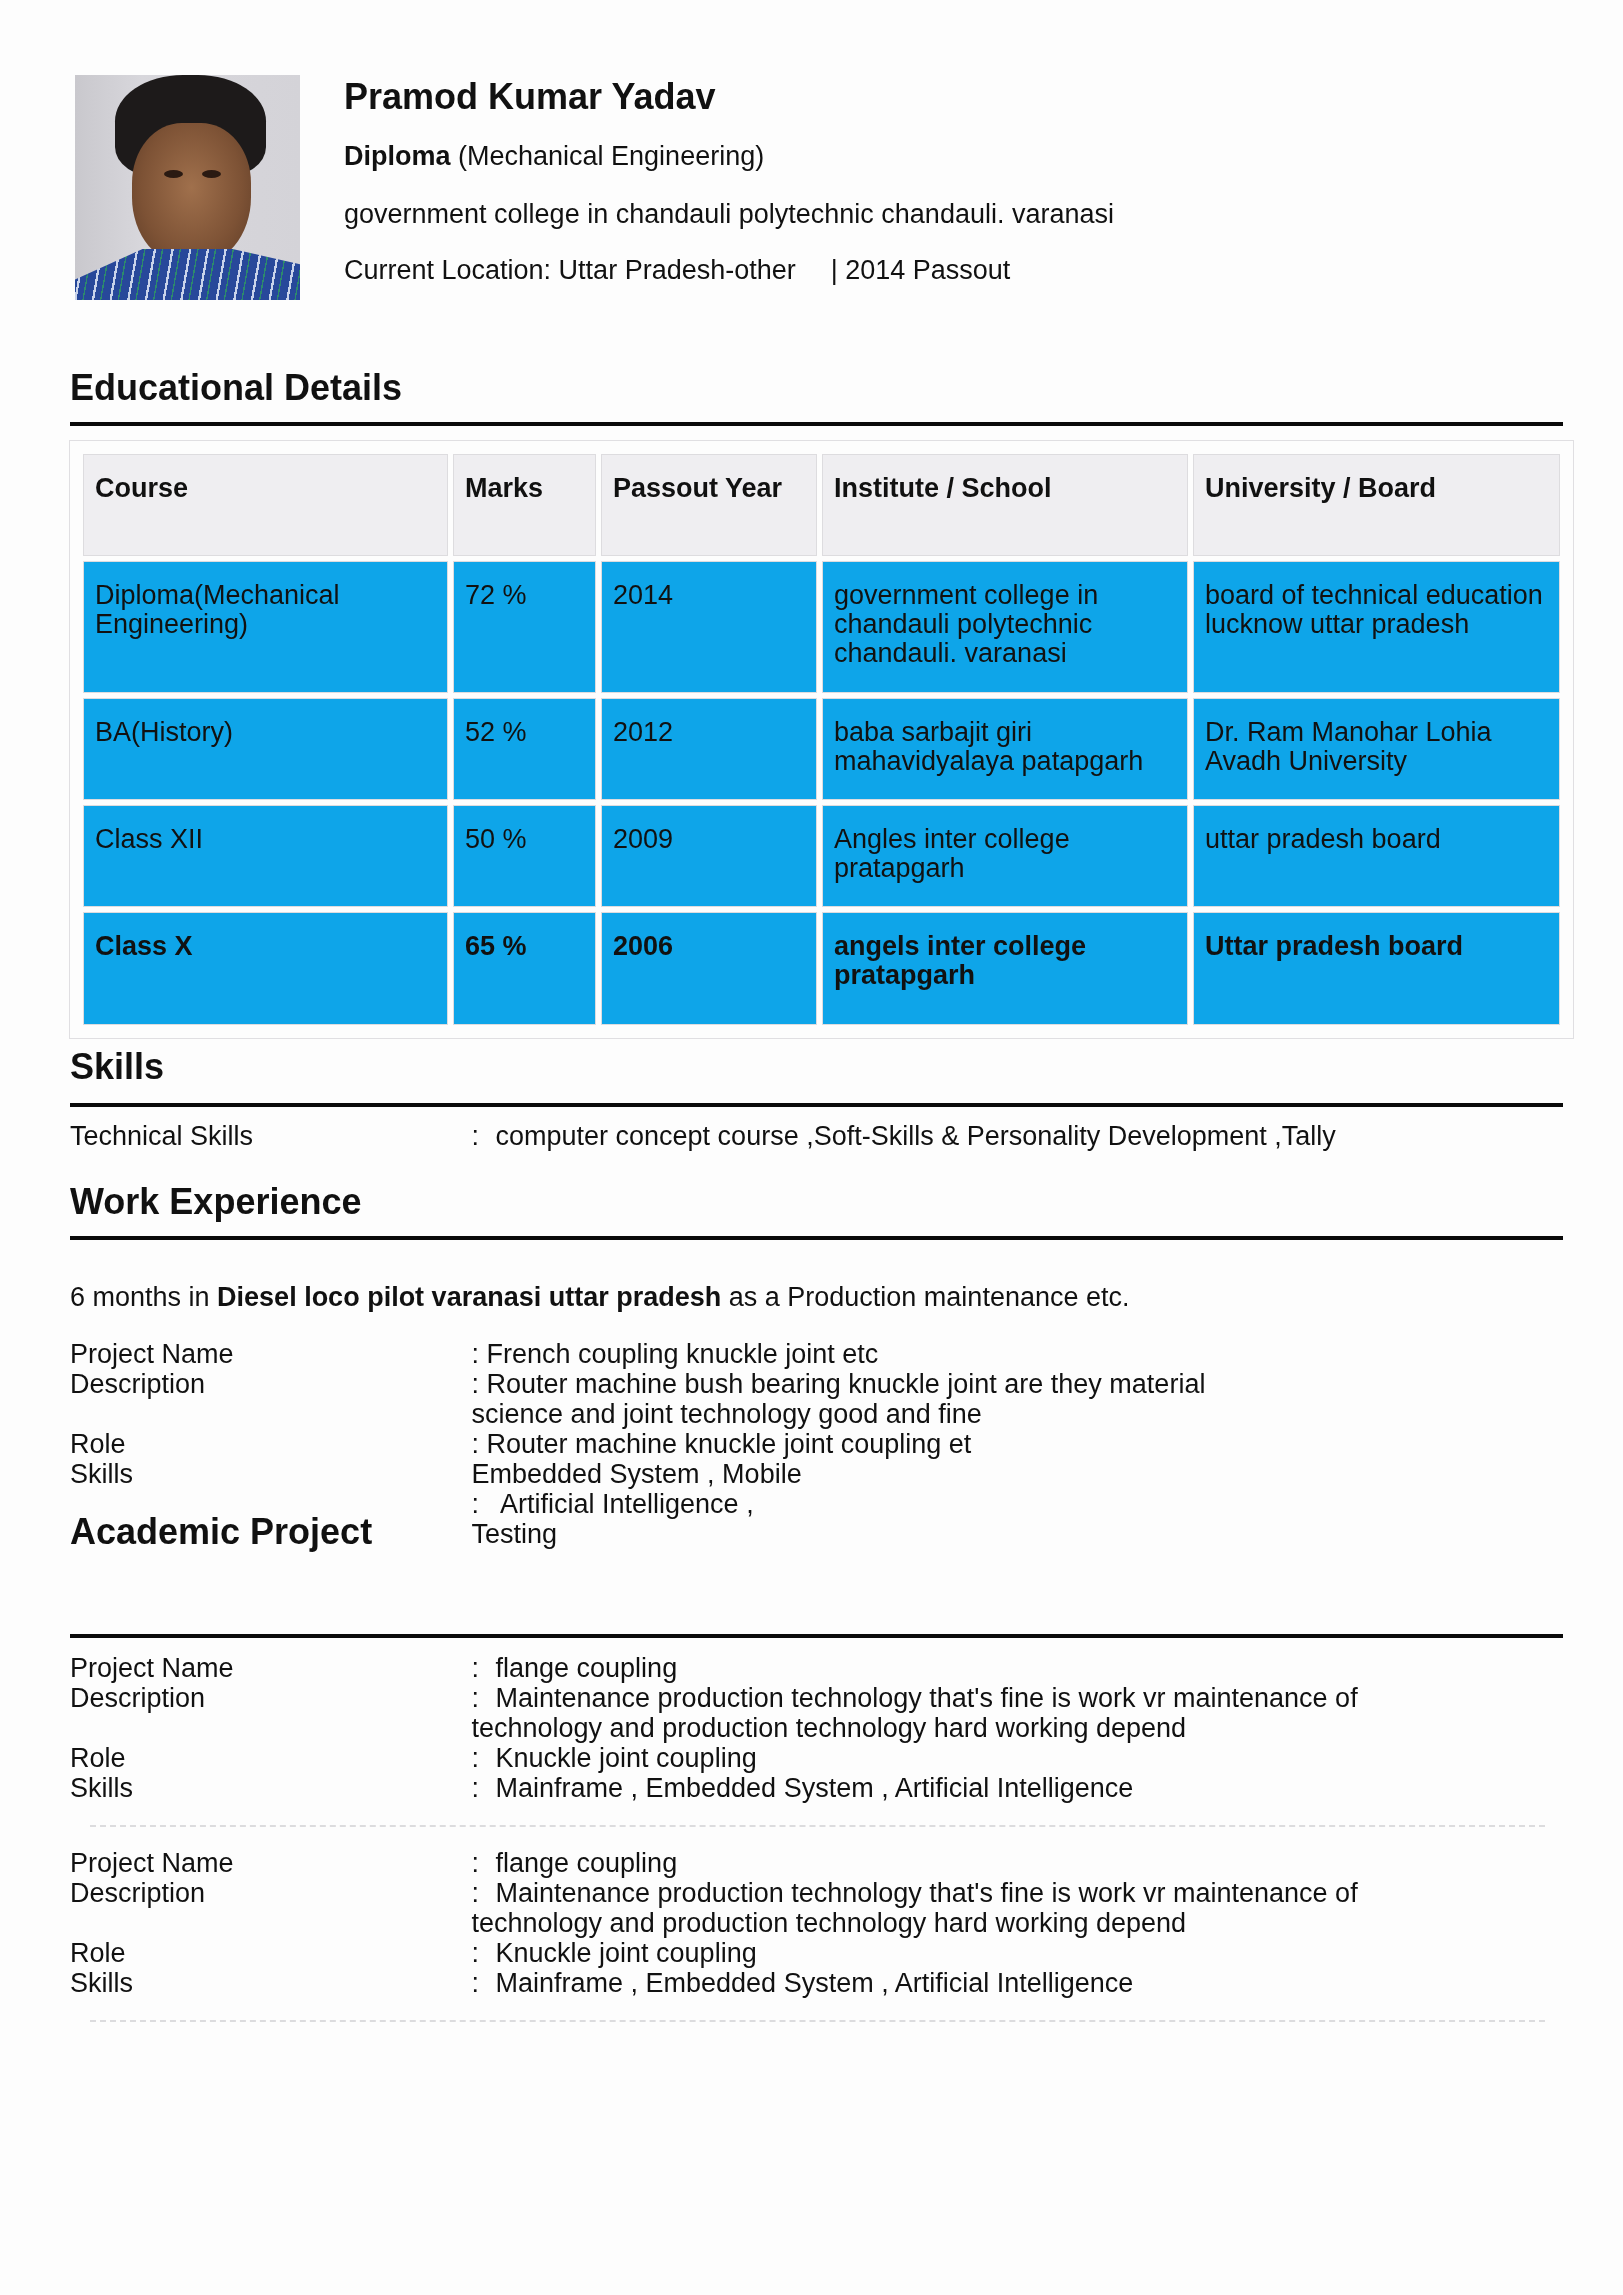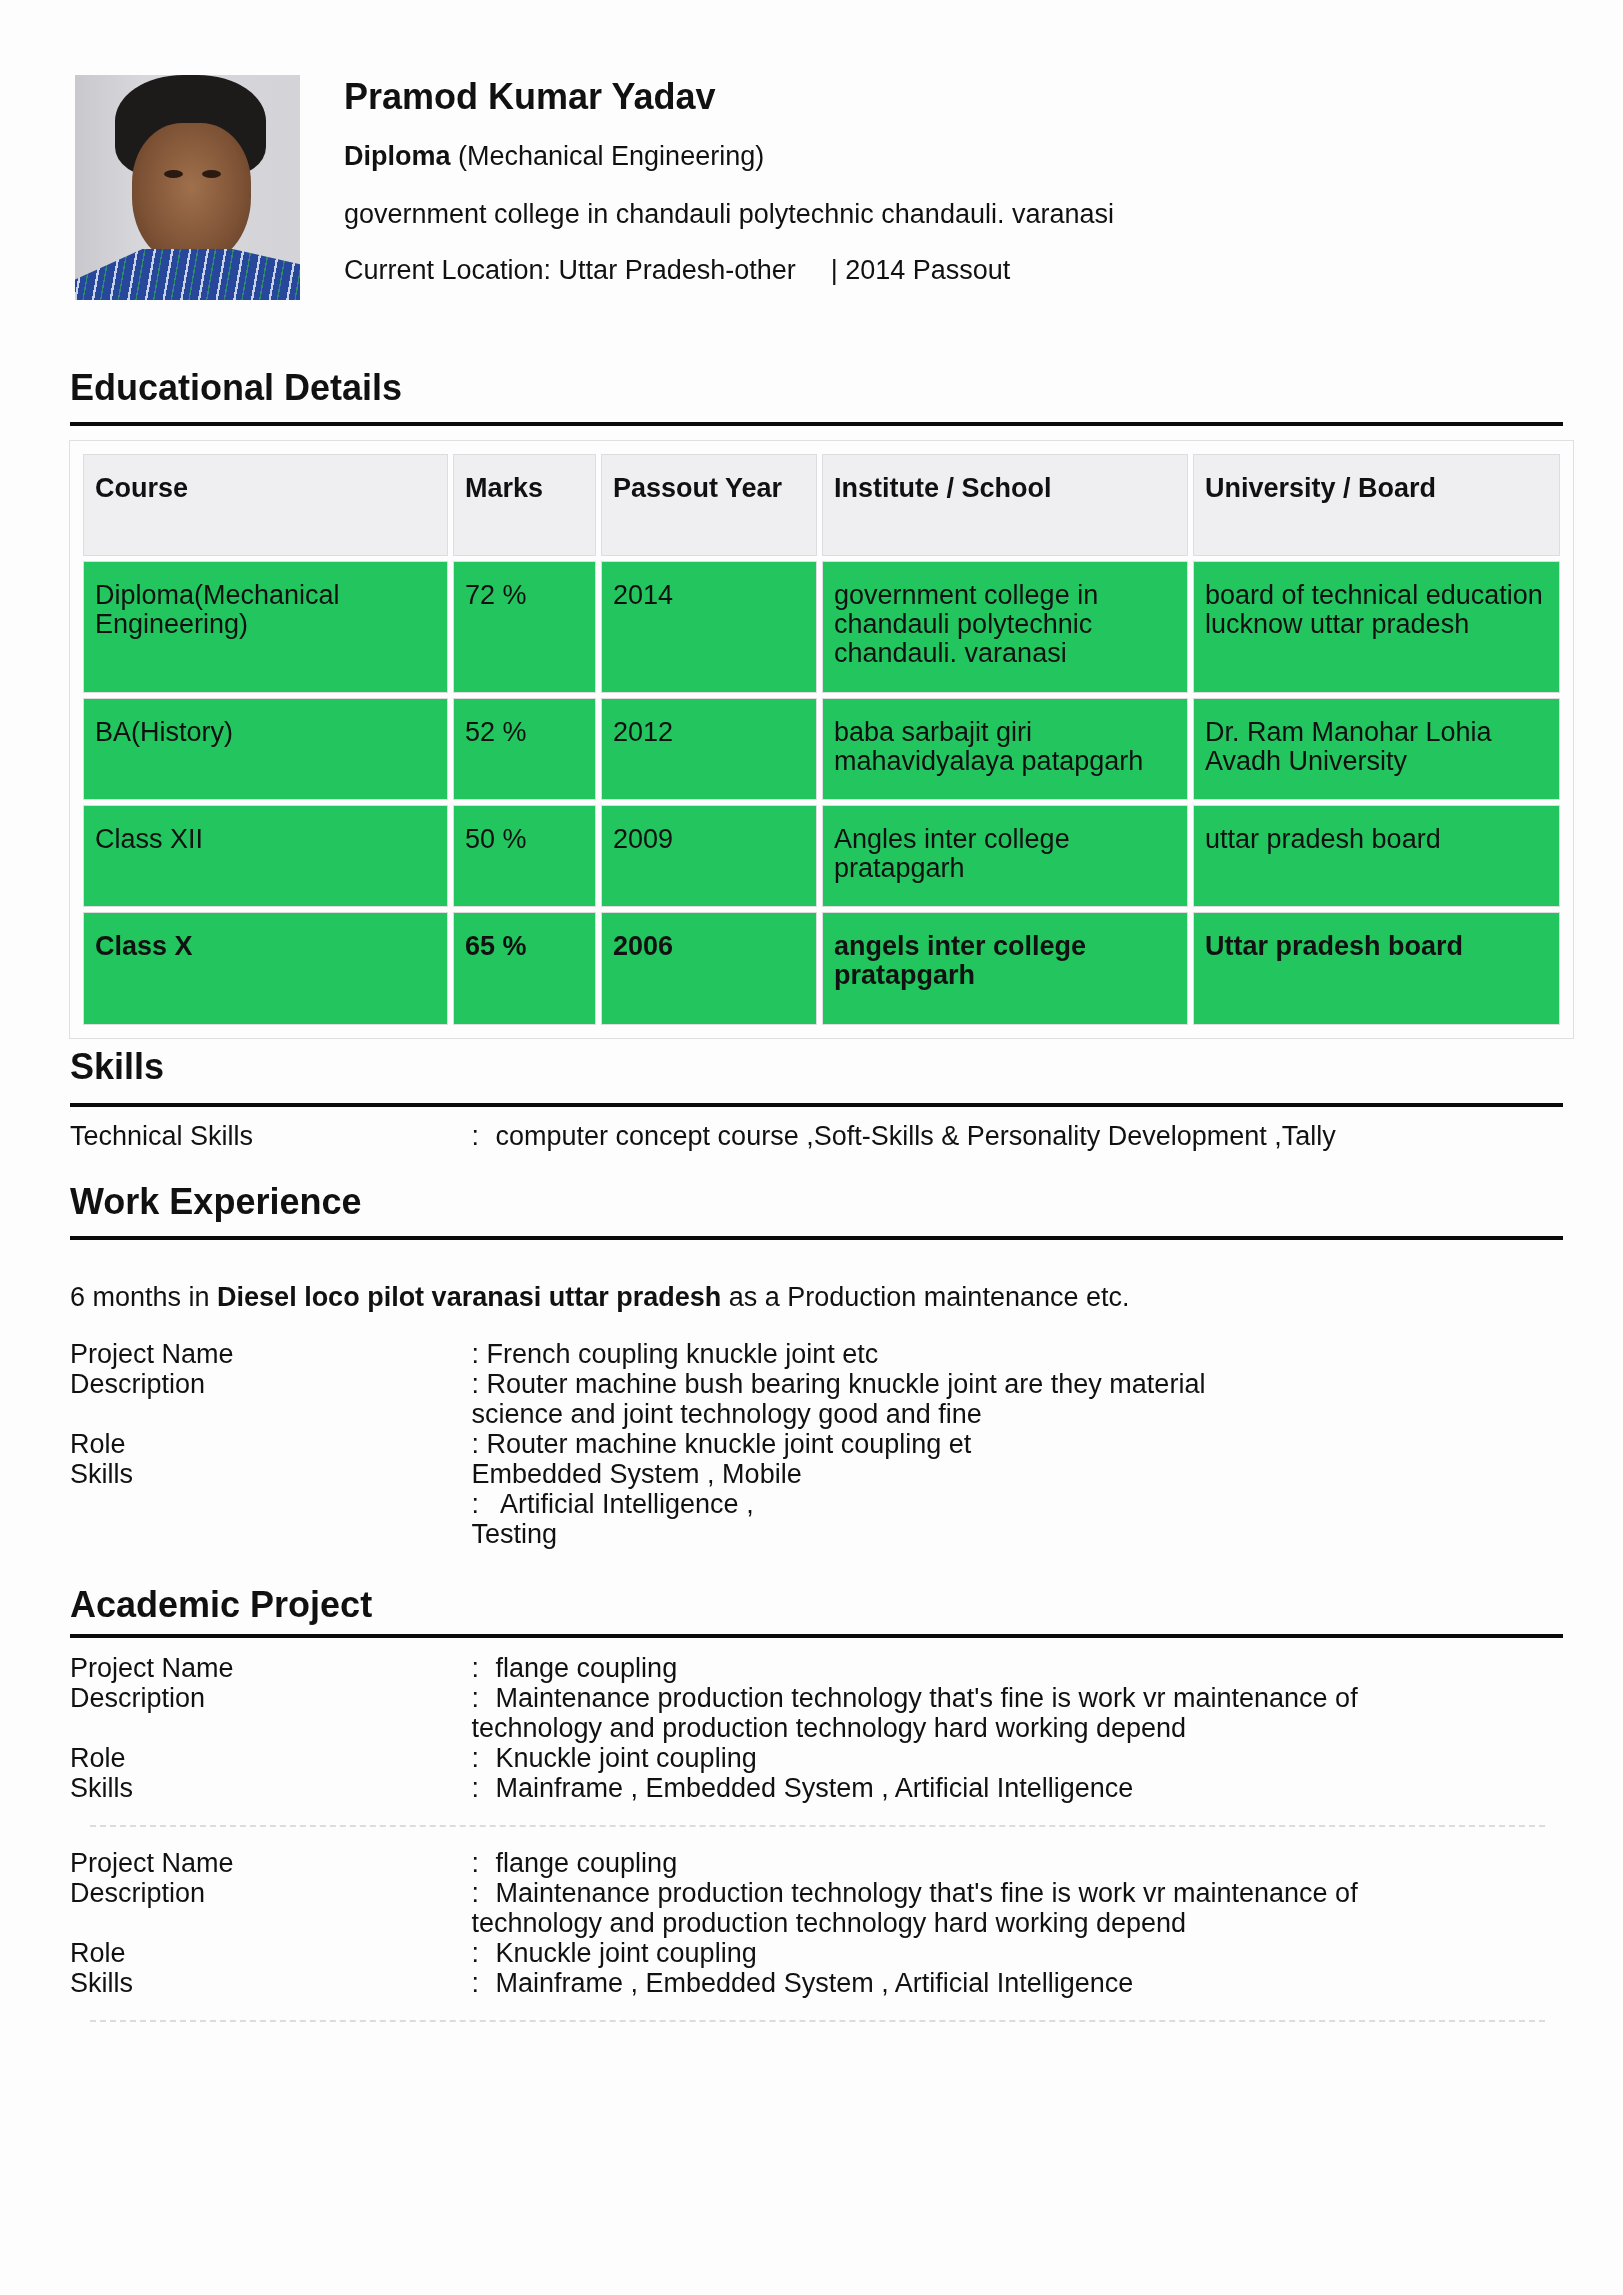--- a/index.html
+++ b/index.html
@@ -30,21 +30,21 @@
   
   .edu {
     left:69px; top:440px; width:1493px; border:1.6px solid #e0dfe2; border-spacing:5.5px; border-collapse:separate;
     padding:8px; table-layout:fixed; font-size:27px;
   }
   .edu td, .edu th {
     border:1.6px solid #dddcdf; vertical-align:top; text-align:left; padding:19px 11px 8px 11px;
     line-height:29px; font-weight:normal;
   }
   .edu th { background:#efeef1; font-weight:bold; height:73px; }
-  .edu td { background:#22c55e; }
+  .edu td { background:#0ea5e9; }
   .edu tr.r1 td { height:103px; }
   .edu tr.r2 td, .edu tr.r3 td { height:73px; }
   .edu tr.r4 td { height:84px;font-weight:bold; }
 
   
   .kv { left:70px; width:1474px; font-size:27px; line-height:30px; }
   .kv .row { display:flex; }
   .kv .k { width:411px; flex:none; white-space:nowrap; }
   .kv .v { flex:1; margin-left:-9.5px; }
   .kv .colon { display:inline-block; width:24px; }
@@ -155,21 +155,21 @@
   <div class="row">
     <span class="k">Skills</span>
     <span class="v">
       <span style="display:block">Embedded System , Mobile</span>
       <span style="display:block;white-space:pre">:   Artificial Intelligence ,</span>
       <span style="display:block">Testing</span>
     </span>
   </div>
 </div>
 
-<div class="abs sec-title" style="top:1583px">Academic Project</div>
+<div class="abs sec-title" style="top:1510px">Academic Project</div>
 <div class="abs rule" style="top:1634px"></div>
 
 <div class="abs kv" style="top:1653px">
   <div class="row">
     <span class="k">Project Name</span>
     <span class="v"><span class="colon">:</span><span>flange coupling</span></span>
   </div>
   <div class="row">
     <span class="k">Description</span>
     <span class="v">

